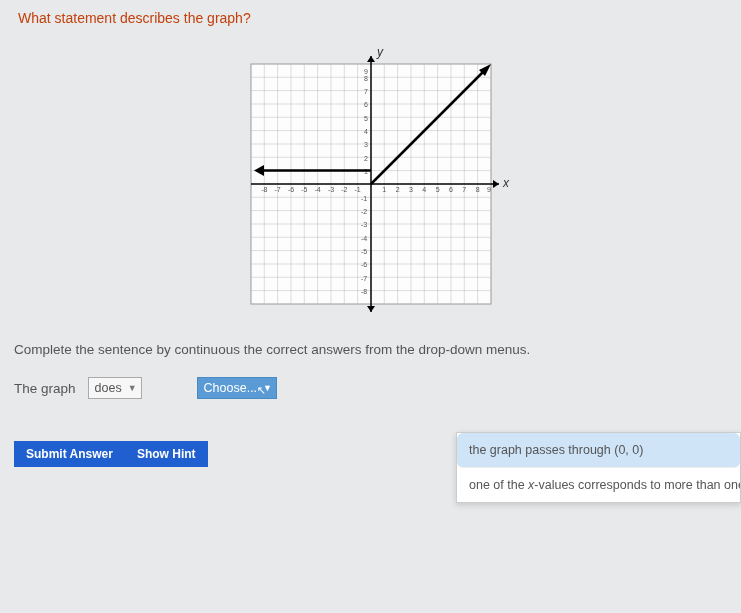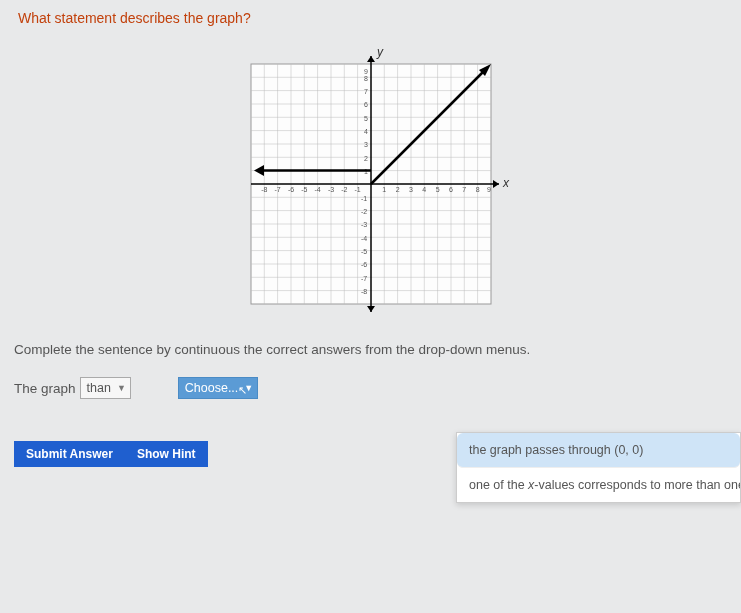--- a/index.html
+++ b/index.html
@@ -31,21 +31,21 @@
       color: #555;
       margin: 14px 0 20px 0;
     }
     .sentence-row {
       padding: 0 14px;
       font-size: 13.5px;
       color: #555;
       display: flex;
       align-items: center;
       flex-wrap: wrap;
-      gap: 4px;
+      gap: 12px;
     }
     .dropdown {
       display: inline-flex;
       align-items: center;
       border: 1px solid #aaa;
       background: #f7f7f7;
       padding: 2px 4px 2px 6px;
       font-size: 12.5px;
       color: #555;
       cursor: pointer;
@@ -204,21 +204,21 @@
       <text x="146" y="12" font-size="12" font-style="italic" fill="#333">y</text>
     </svg>
   </div>
 </div>
 
 <div class="instruction">Complete the sentence by continuous the correct answers from the drop-down menus.</div>
 
 <div class="sentence-row">
   <span>The graph</span>
   <span class="dropdown">
-    <span>than</span>
+    <span>does</span>
     <span class="caret">▼</span>
   </span>
   <span class="dropdown active" style="position:relative;margin-left:43px;">
     <span>Choose...</span>
     <span class="caret">▼</span>
     <span class="cursor-icon" style="right:10px;top:6px;">↖</span>
   </span>
 </div>
 
 <div class="button-row">

